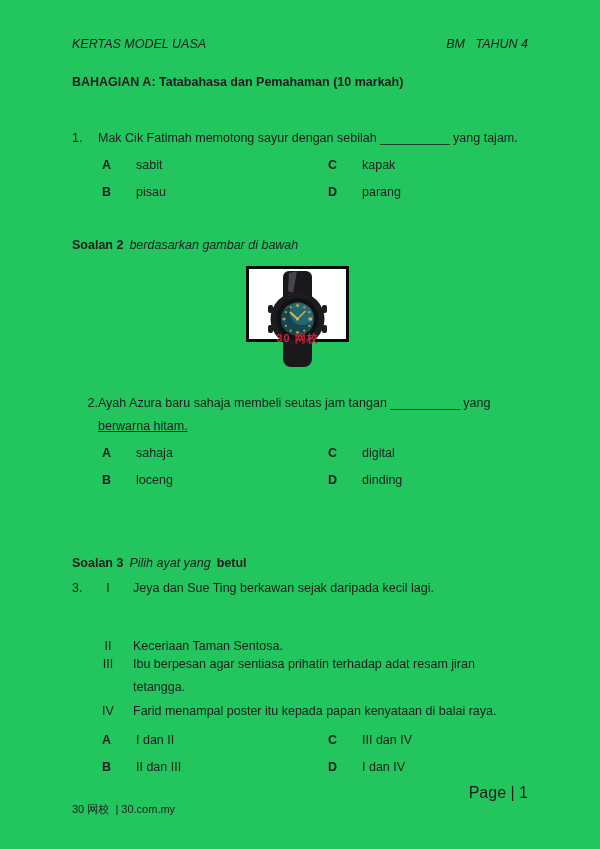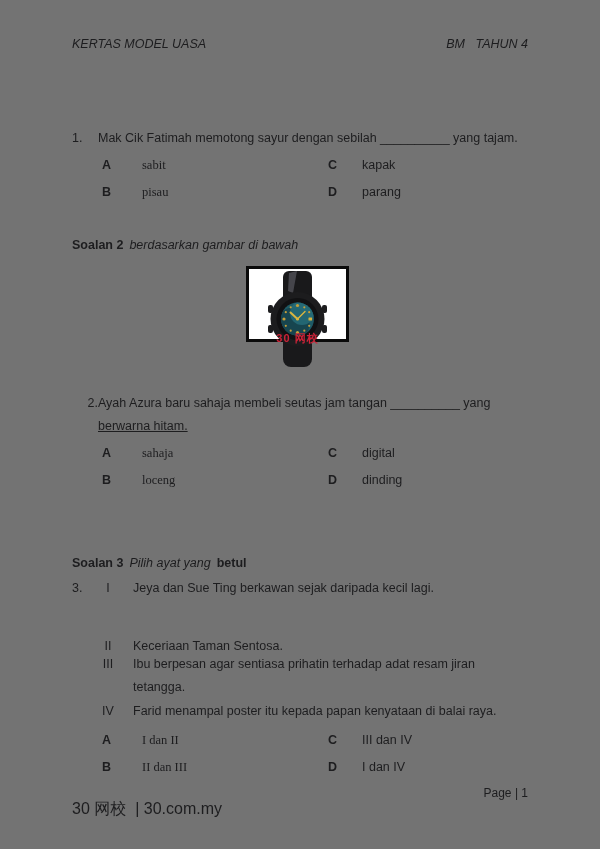--- a/index.html
+++ b/index.html
@@ -1,20 +1,20 @@
 <!DOCTYPE html>
 <html><head>
 <meta charset="utf-8">
 <style>
   html,body{margin:0;padding:0;background:#e8e8e8;}
   .page{
     position:relative;
     width:600px;height:849px;
     margin:0 auto;
-    background:#737373;
+    background:#22c55e;
     font-family:"Liberation Sans","DejaVu Sans",sans-serif;
     color:#1d1d1f;
     font-size:12.5px;
     overflow:hidden;
   }
   .line{position:absolute;white-space:pre;line-height:16px;}
   .italic{font-style:italic;}
   .bold{font-weight:bold;}
   .gap-left{margin-left:6px;}
   
@@ -22,21 +22,21 @@
   .hdr-right{right:72px;top:36px;}
   .sec-title{left:72px;top:74px;font-weight:bold;}
   
   .qnum{display:inline-block;width:26px;}
   .q1-line{left:72px;top:130px;}
   .q2-line1{left:72px;top:395px;text-align:right;}
   .q2-line2{left:98px;top:418px;text-decoration:underline;}
   .blank{letter-spacing:0;}
   
   .opt-letter{font-weight:bold;}
-  .c1l{left:102px;} .c1t{left:142px;font-family:Liberation Serif, serif;} .c2l{left:328px;} .c2t{left:362px;}
+  .c1l{left:102px;} .c1t{left:136px;} .c2l{left:328px;} .c2t{left:362px;}
   .r-q1a{top:157px;} .r-q1b{top:184px;}
   .r-q2a{top:445px;} .r-q2b{top:472px;}
   .r-q3a{top:732px;} .r-q3b{top:759px;}
   
   .soalan2{left:72px;top:237px;}
   .soalan3{left:72px;top:555px;}
   
   .img-box{
     position:absolute;left:246px;top:266px;
     width:103px;height:76px;box-sizing:border-box;
@@ -48,31 +48,32 @@
     text-align:center;font-weight:bold;font-size:11px;
     color:#ce2338;letter-spacing:1px;
   }
   
   .q3-num{left:72px;top:580px;}
   .numeral{position:absolute;left:93px;width:30px;text-align:center;line-height:16px;}
   .stmt{position:absolute;left:133px;white-space:pre;line-height:16px;}
   .y-s1{top:580px;} .y-s2{top:610px;margin-top:28px;} .y-s2b{top:638px;}
   .y-s3{top:656px;} .y-s3b{top:679px;} .y-s4{top:703px;}
   
-  .footer-page{right:72px;top:785px;font-size:12px;}
-  .footer-brand{left:72px;top:801px;font-size:16px;}
+  .footer-page{right:72px;top:785px;font-size:16px;}
+  .footer-brand{left:72px;top:801px;font-size:11px;}
 </style>
 </head>
 <body>
 
 <div class="page">
 
   <div class="line hdr-left italic">KERTAS MODEL UASA</div>
   <div class="line hdr-right italic">BM   TAHUN 4</div>
 
+  <div class="line sec-title">BAHAGIAN A: Tatabahasa dan Pemahaman (10 markah)</div>
 
   <div class="line q1-line"><span class="qnum">1.</span><span>Mak Cik Fatimah memotong sayur dengan sebilah </span><span class="blank">__________</span><span> yang tajam.</span></div>
 
   <div class="line opt-letter c1l r-q1a">A</div>
   <div class="line c1t r-q1a">sabit</div>
   <div class="line opt-letter c2l r-q1a">C</div>
   <div class="line c2t r-q1a">kapak</div>
   <div class="line opt-letter c1l r-q1b">B</div>
   <div class="line c1t r-q1b">pisau</div>
   <div class="line opt-letter c2l r-q1b">D</div>

